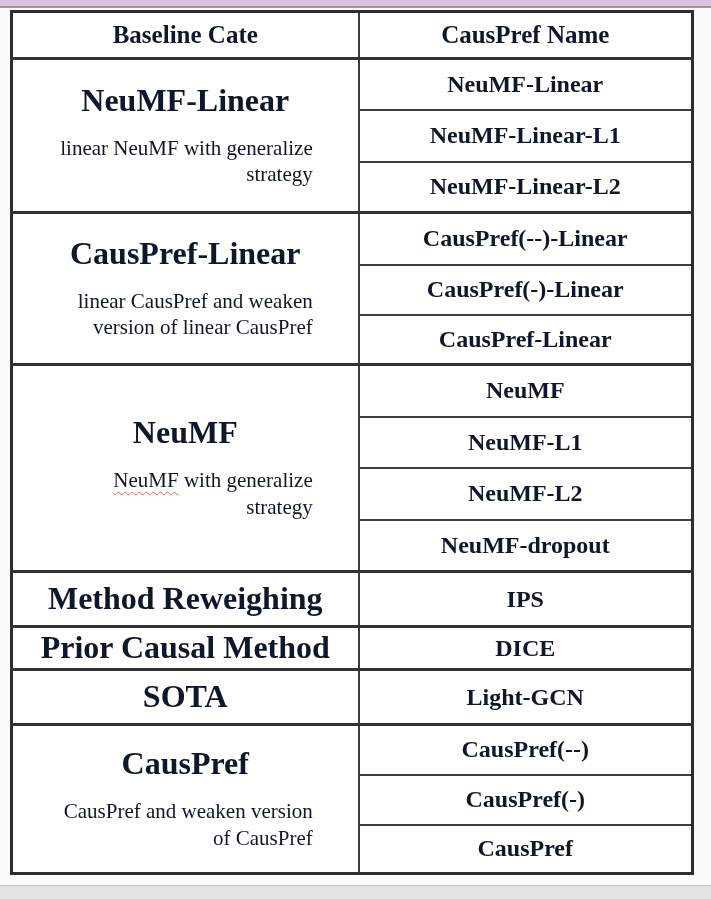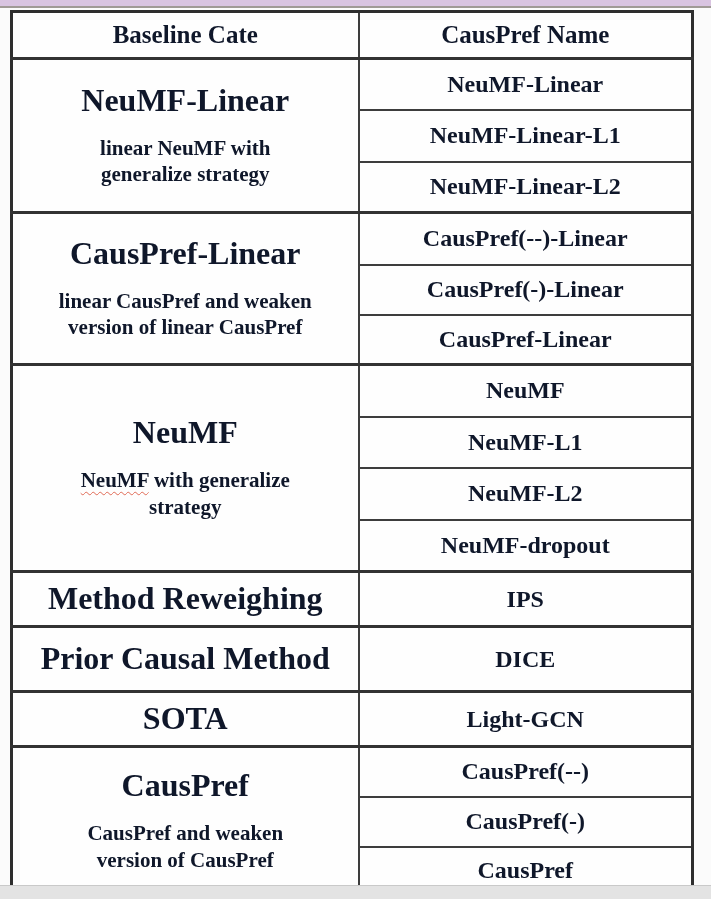--- a/index.html
+++ b/index.html
@@ -47,24 +47,25 @@
     font-size: 25px;
     font-weight: bold;
   }
   .cat-title {
     font-size: 32px;
     font-weight: bold;
     line-height: 1.12;
   }
   .cat-desc {
     font-size: 21px;
-    font-weight: bold;
+    font-weight: normal;
     line-height: 1.28;
     width: 255px;
     margin: 16px auto 0 auto;
+    text-align: right;
   }
   .name-cell {
     font-size: 24px;
     font-weight: bold;
   }
   .squiggly {
     text-decoration: underline;
     text-decoration-style: wavy;
     text-decoration-color: #e06a55;
     text-decoration-thickness: 1px;
@@ -146,21 +147,21 @@
         <td class="name-cell">NeuMF-dropout</td>
       </tr>
 
       <tr class="grp-top" style="height:55px;">
         <td>
           <div class="cat-title">Method Reweighing</div>
         </td>
         <td class="name-cell">IPS</td>
       </tr>
 
-      <tr class="grp-top" style="height:65px;">
+      <tr class="grp-top" style="height:43px;">
         <td>
           <div class="cat-title">Prior Causal Method</div>
         </td>
         <td class="name-cell">DICE</td>
       </tr>
 
       <tr class="grp-top" style="height:55px;">
         <td>
           <div class="cat-title">SOTA</div>
         </td>

